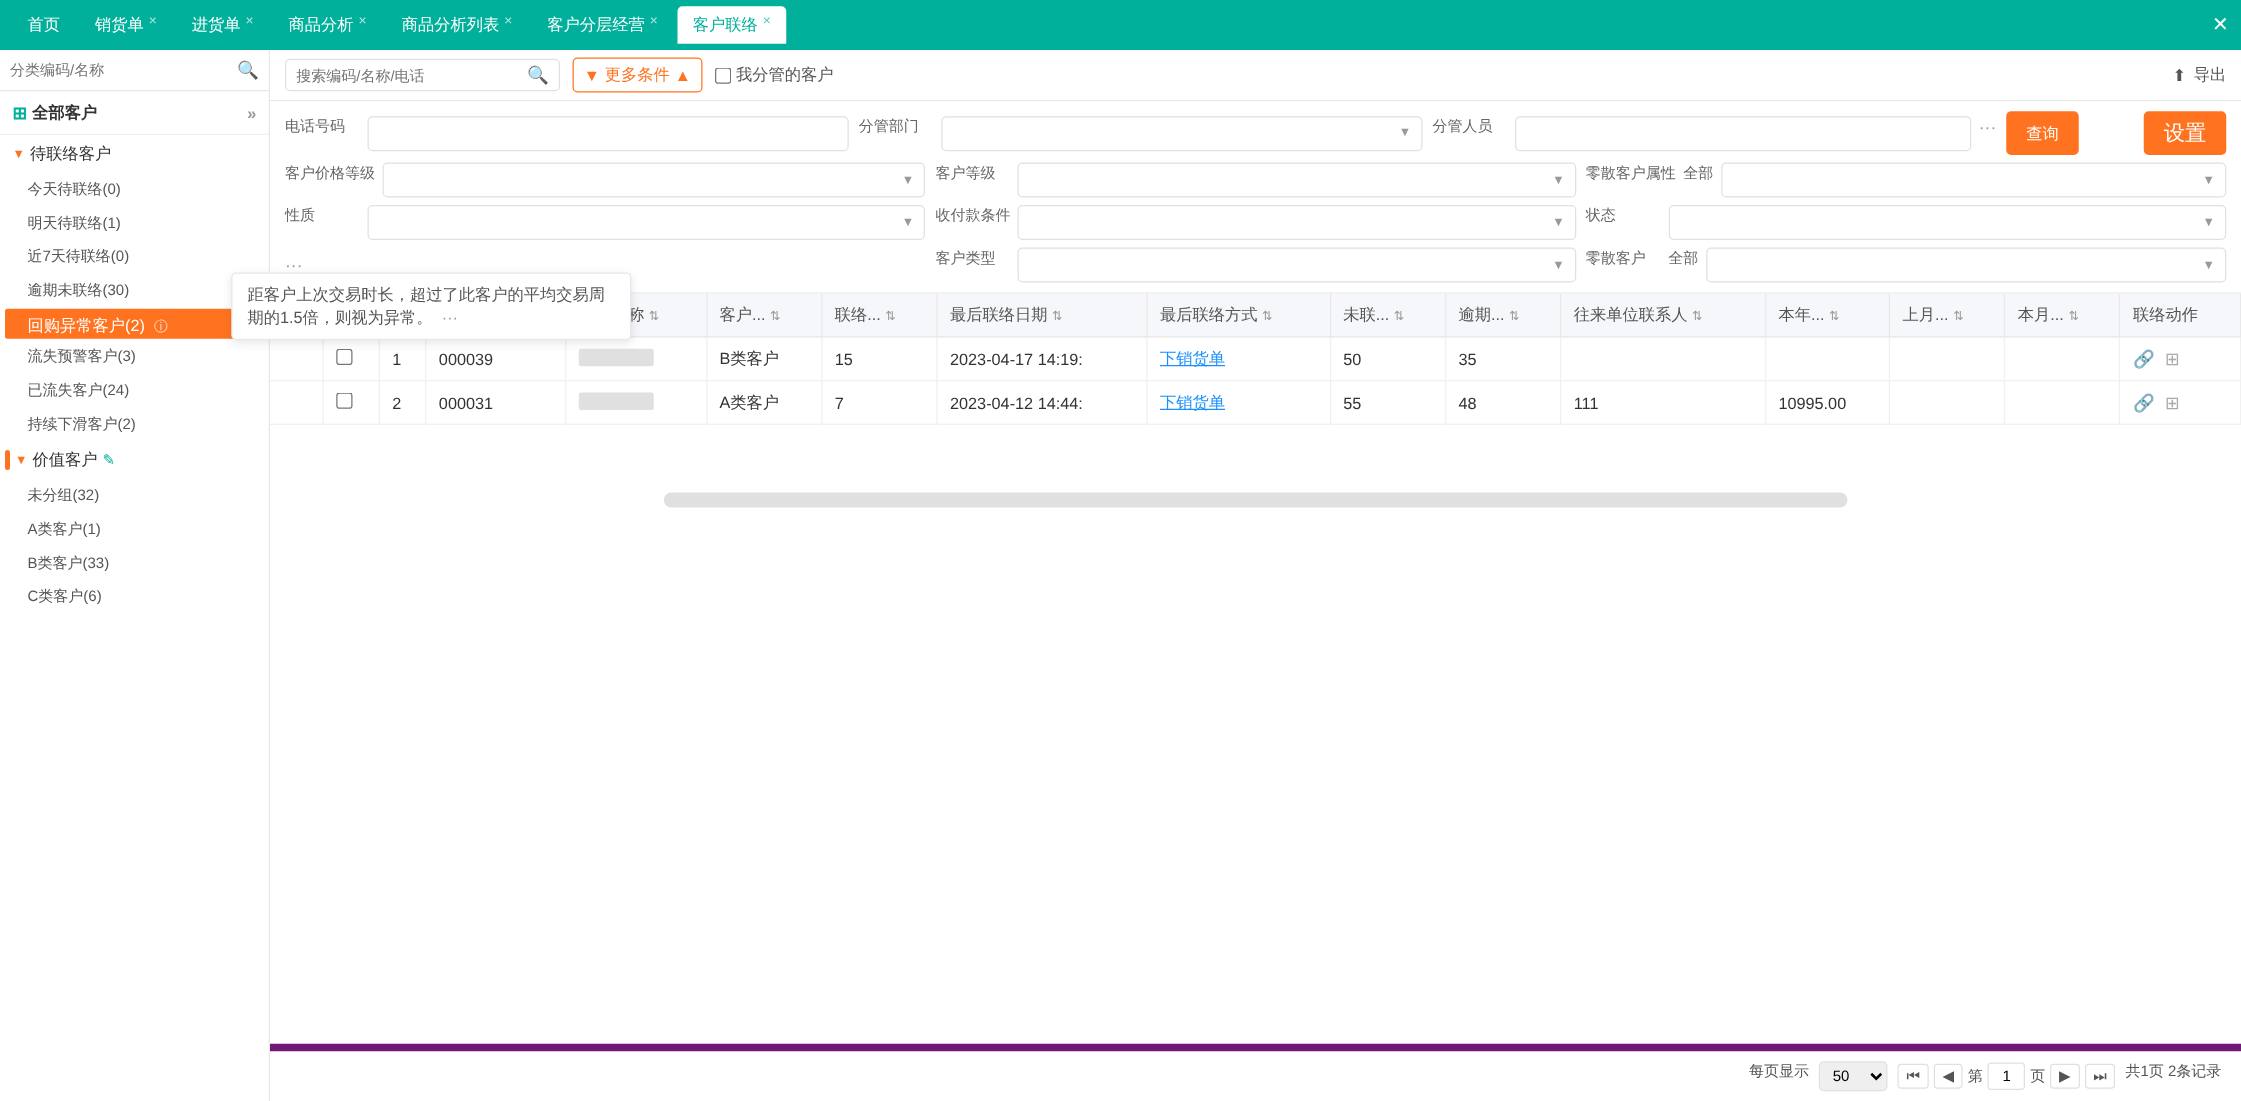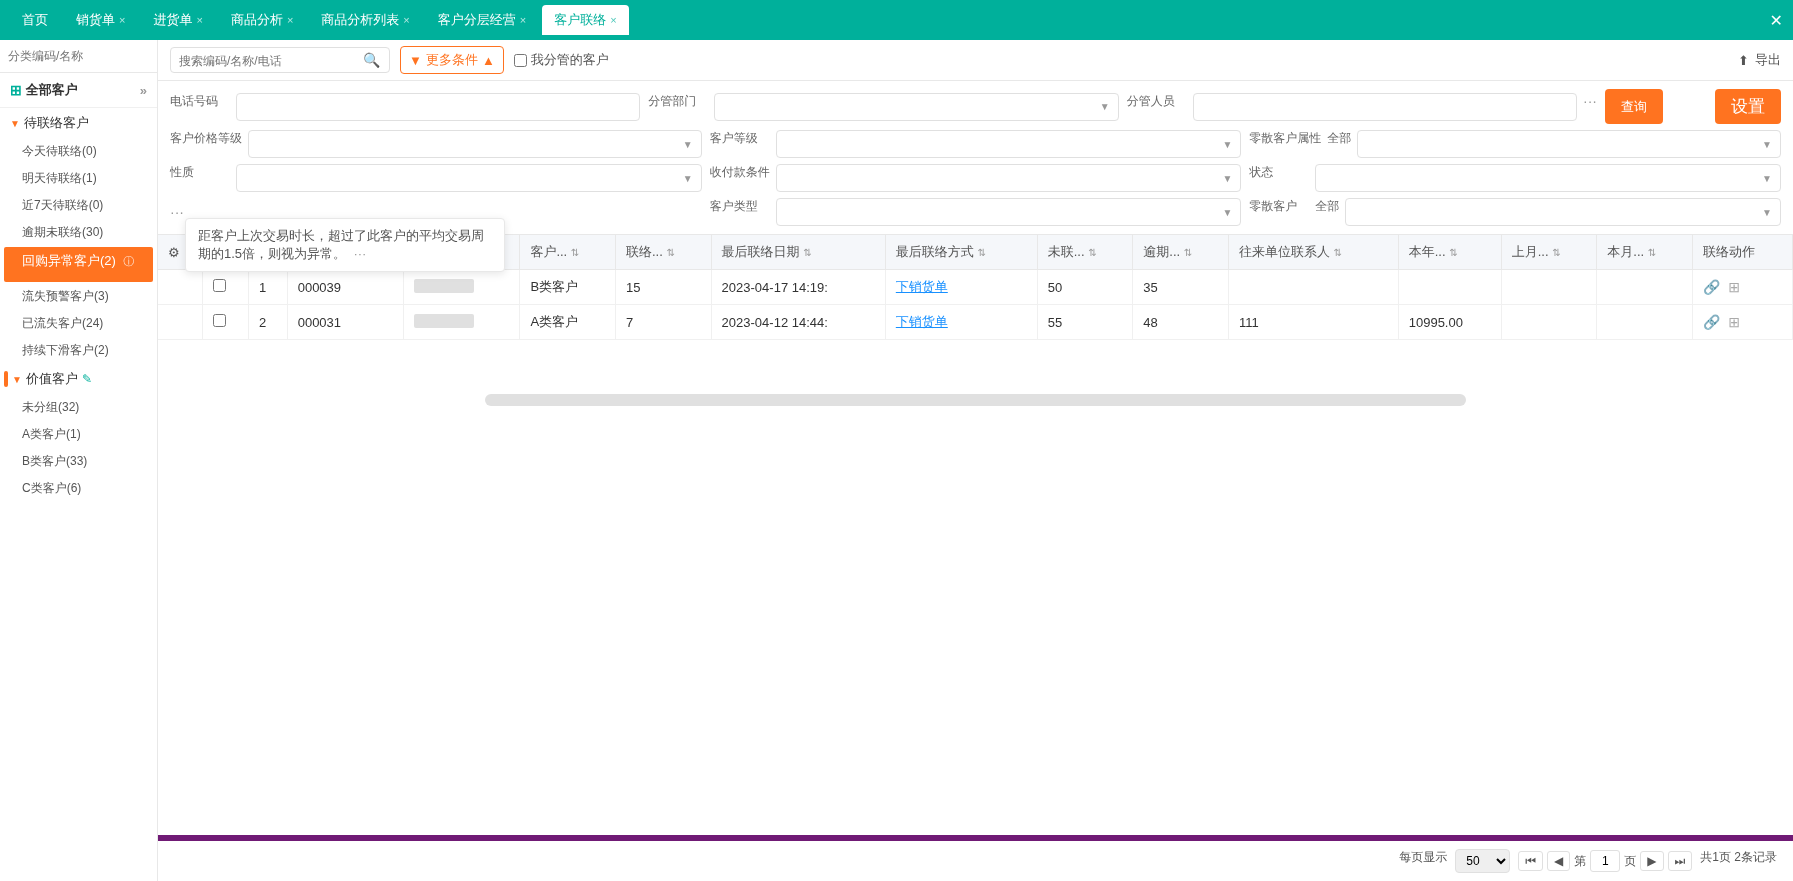--- a/index.html
+++ b/index.html
@@ -16,21 +16,21 @@
       position: relative;
     }
     .nav-tab {
       color: #fff;
       padding: 6px 12px;
       border-radius: 4px 4px 0 0;
       cursor: pointer;
       white-space: nowrap;
       font-size: 13px;
       display: flex;
-      align-items: center;
+      align-items: flex-start;
       gap: 4px;
     }
     .nav-tab.active {
       background: #fff;
       color: #00b09b;
     }
     .nav-tab .close-x {
       font-size: 11px;
       opacity: 0.7;
     }
@@ -42,21 +42,21 @@
     }
 
     
     .main-layout {
       display: flex;
       height: calc(881px - 40px);
     }
 
     
     .sidebar {
-      width: 158px;
+      width: 216px;
       background: #fff;
       border-right: 1px solid #e8e8e8;
       display: flex;
       flex-direction: column;
       overflow-y: auto;
       flex-shrink: 0;
     }
     .sidebar-search {
       padding: 8px;
       display: flex;
@@ -109,21 +109,21 @@
       color: #555;
       font-size: 12px;
       cursor: pointer;
       white-space: nowrap;
     }
     .sidebar-item.active-orange {
       background: #ff7320;
       color: #fff;
       border-radius: 2px;
       margin: 1px 4px;
-      padding: 5px 6px 12px 18px;
+      padding: 5px 6px 1px 18px;
     }
 
     
     .tooltip-box {
       position: absolute;
       left: 185px;
       top: 218px;
       background: #fff;
       border: 1px solid #e8e8e8;
       border-radius: 4px;

